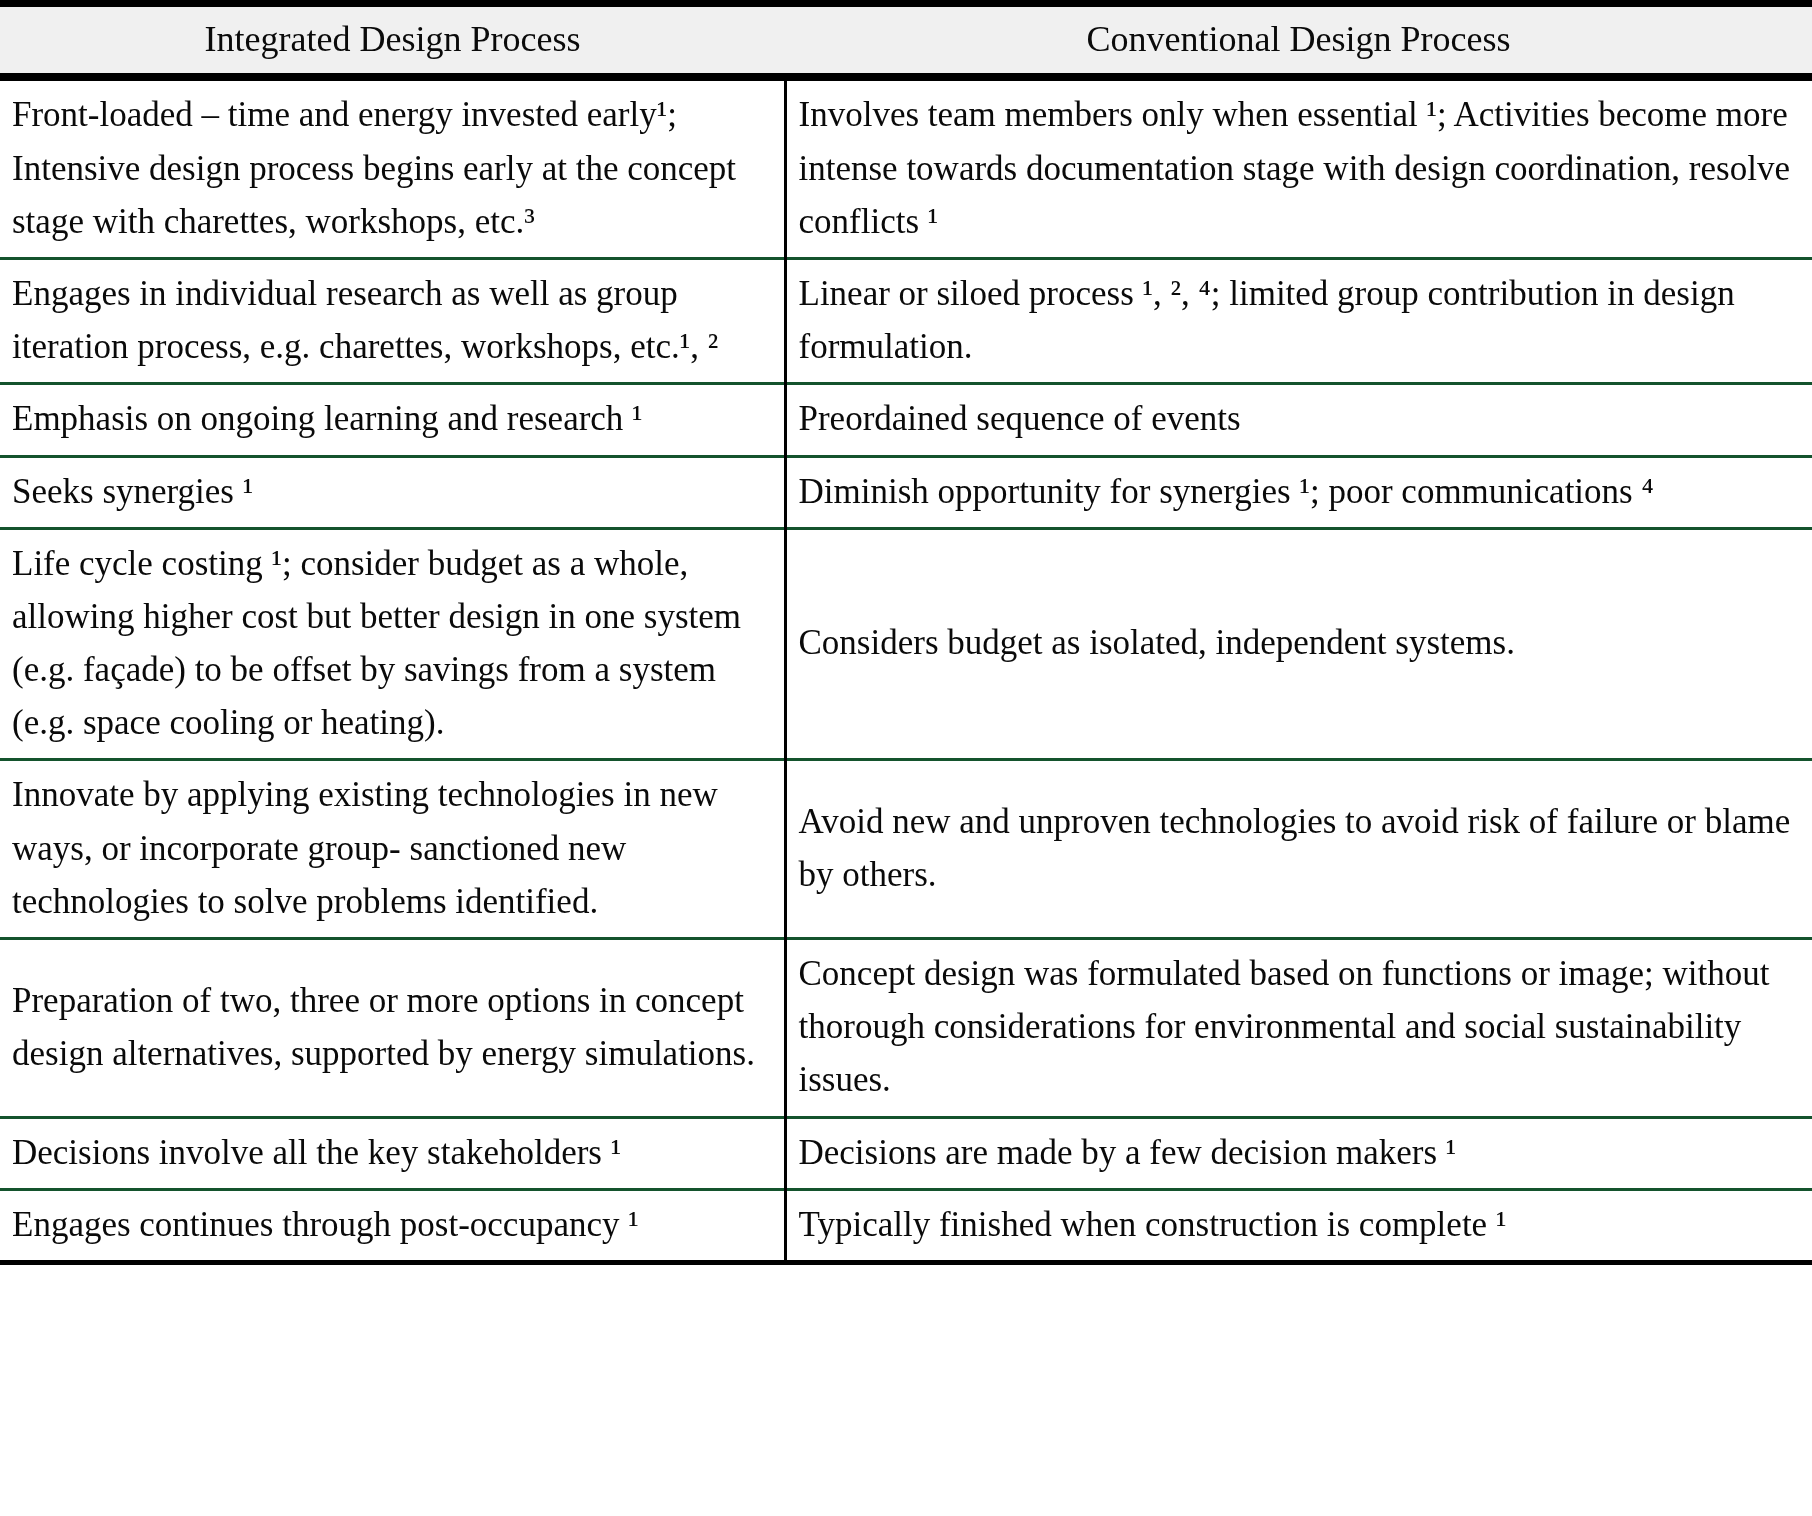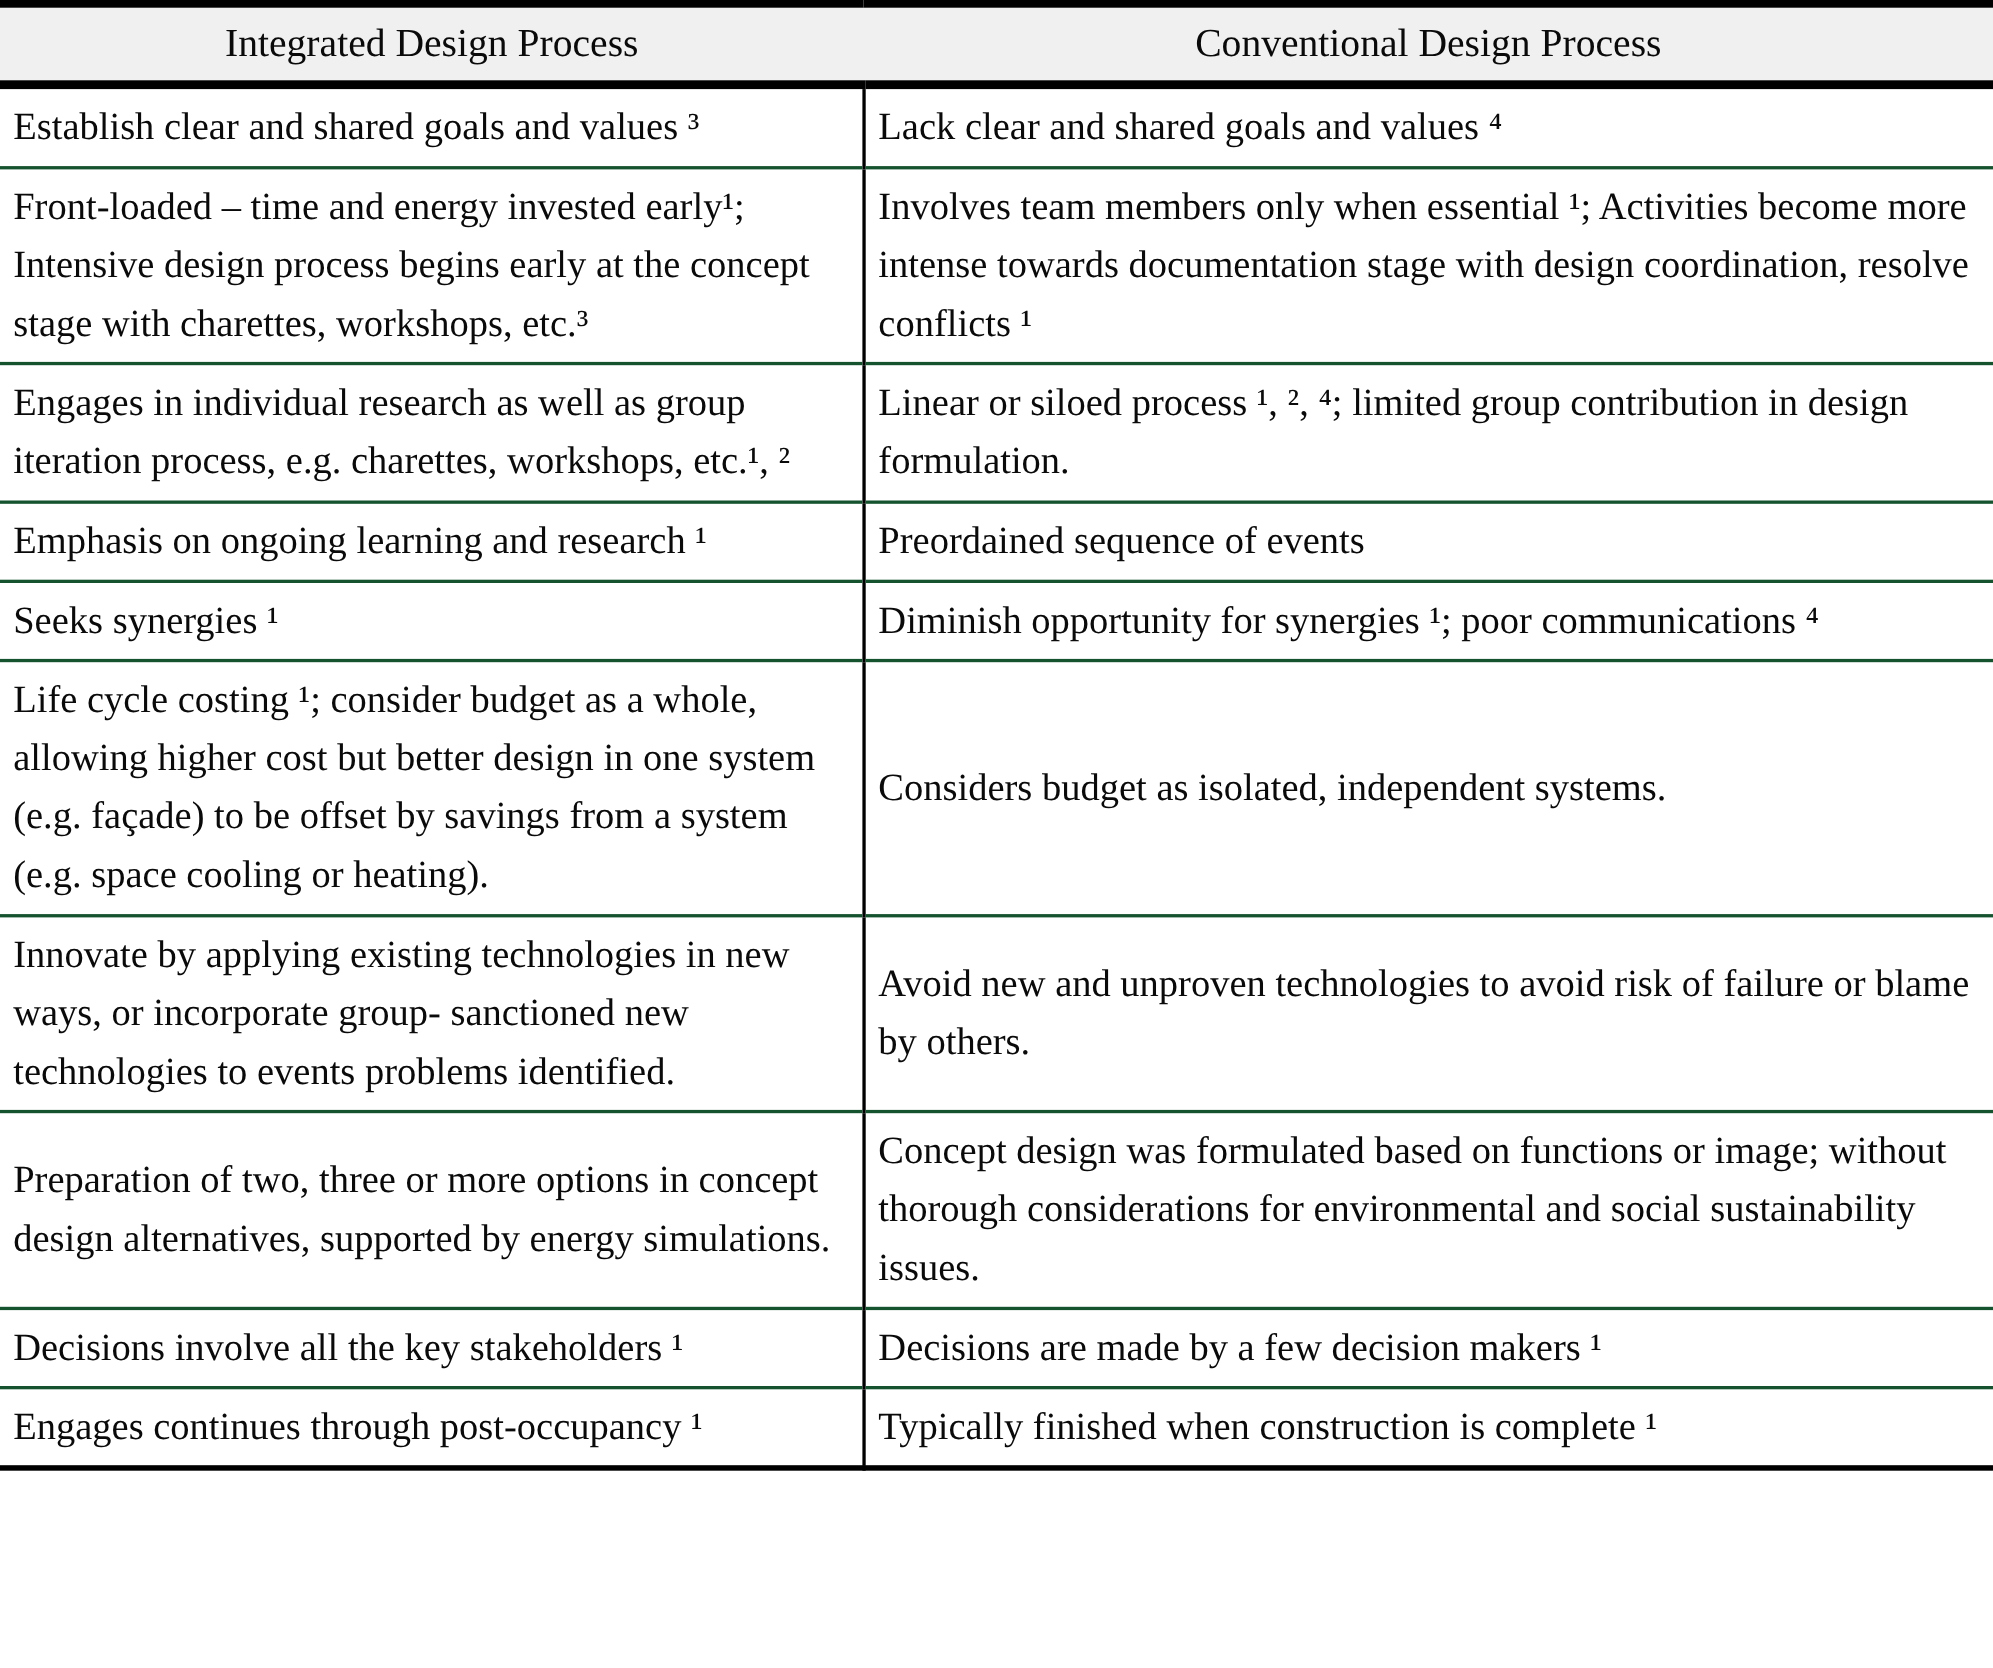--- a/index.html
+++ b/index.html
@@ -80,28 +80,20 @@
       <col class="col-right">
     </colgroup>
     <thead>
       <tr class="header-row">
         <th class="col-head-left">Integrated Design Process</th>
         <th class="col-head-right">Conventional Design Process</th>
       </tr>
     </thead>
     <tbody>
 
-      <tr>
-        <td class="cell-left">
-            <span class="cell-text">Establish clear and shared goals and values ³</span>
-          </td>
-        <td class="cell-right">
-            <span class="cell-text">Lack clear and shared goals and values ⁴</span>
-          </td>
-      </tr>
 
       <tr>
         <td class="cell-left">
             <span class="cell-text">Front-loaded – time and energy invested early¹; Intensive design process begins early at the concept stage with charettes, workshops, etc.³</span>
           </td>
         <td class="cell-right">
             <span class="cell-text">Involves team members only when essential ¹; Activities become more intense towards documentation stage with design coordination, resolve conflicts ¹</span>
           </td>
       </tr>
 
@@ -137,21 +129,21 @@
         <td class="cell-left">
             <span class="cell-text">Life cycle costing ¹; consider budget as a whole, allowing higher cost but better design in one system (e.g. façade) to be offset by savings from a system (e.g. space cooling or heating).</span>
           </td>
         <td class="cell-right mid">
             <span class="cell-text">Considers budget as isolated, independent systems.</span>
           </td>
       </tr>
 
       <tr>
         <td class="cell-left">
-            <span class="cell-text">Innovate by applying existing technologies in new ways, or incorporate group- sanctioned new technologies to events problems identified.</span>
+            <span class="cell-text">Innovate by applying existing technologies in new ways, or incorporate group- sanctioned new technologies to solve problems identified.</span>
           </td>
         <td class="cell-right mid">
             <span class="cell-text">Avoid new and unproven technologies to avoid risk of failure or blame by others.</span>
           </td>
       </tr>
 
       <tr>
         <td class="cell-left">
             <span class="cell-text">Preparation of two, three or more options in concept design alternatives, supported by energy simulations.</span>
           </td>

